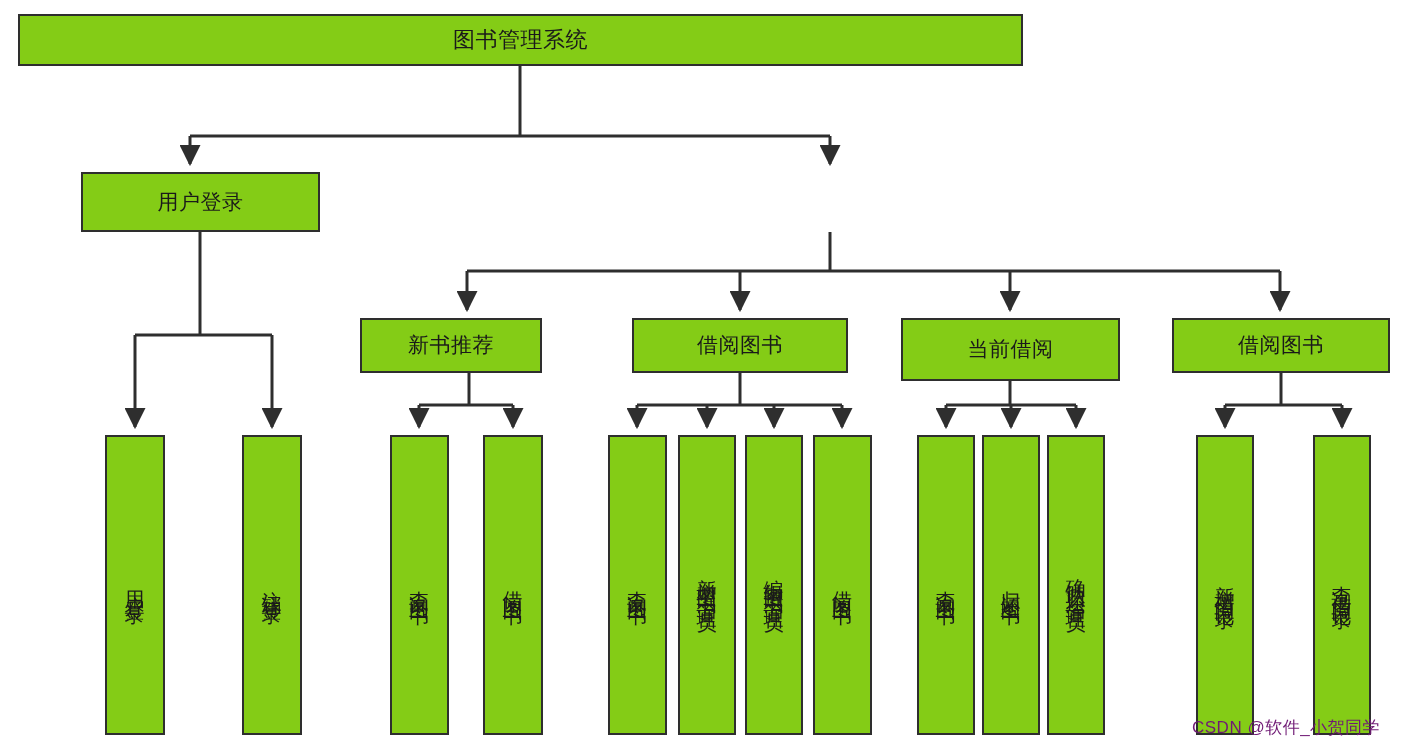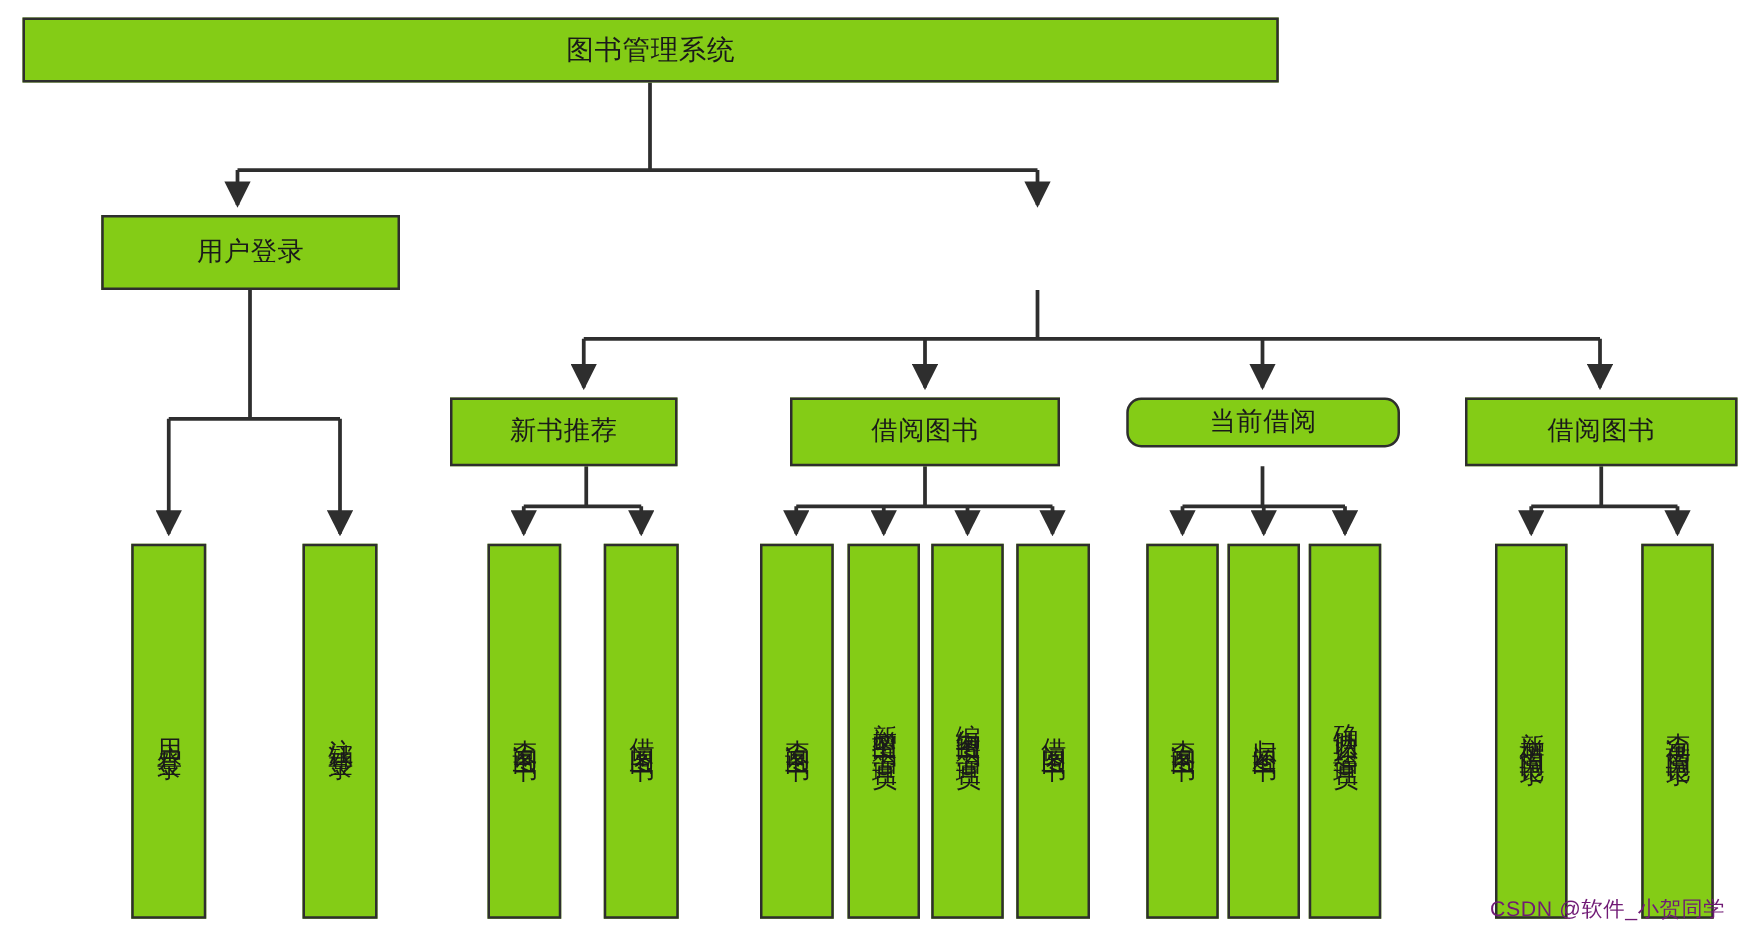--- a/index.html
+++ b/index.html
@@ -132,21 +132,21 @@
   <div class="node horiz" style="left:81px; top:172px; width:239px; height:60px;">
     <span class="node-label">用户登录</span>
   </div>
 
   <div class="node horiz" style="left:360px; top:318px; width:182px; height:55px;">
     <span class="node-label">新书推荐</span>
   </div>
   <div class="node horiz" style="left:632px; top:318px; width:216px; height:55px;">
     <span class="node-label">借阅图书</span>
   </div>
-  <div class="node horiz" style="left:901px; top:318px; width:219px; height:40px;border-radius:12px;">
+  <div class="node horiz" style="left:901px; top:318px; width:219px; height:63px;">
     <span class="node-label">当前借阅</span>
   </div>
   <div class="node horiz" style="left:1172px; top:318px; width:218px; height:55px;">
     <span class="node-label">借阅图书</span>
   </div>
 
   <div class="node vert" style="left:105px; top:435px; width:60px; height:300px;">
     <span class="node-label">用户登录</span>
   </div>
   <div class="node vert" style="left:242px; top:435px; width:60px; height:300px;">

